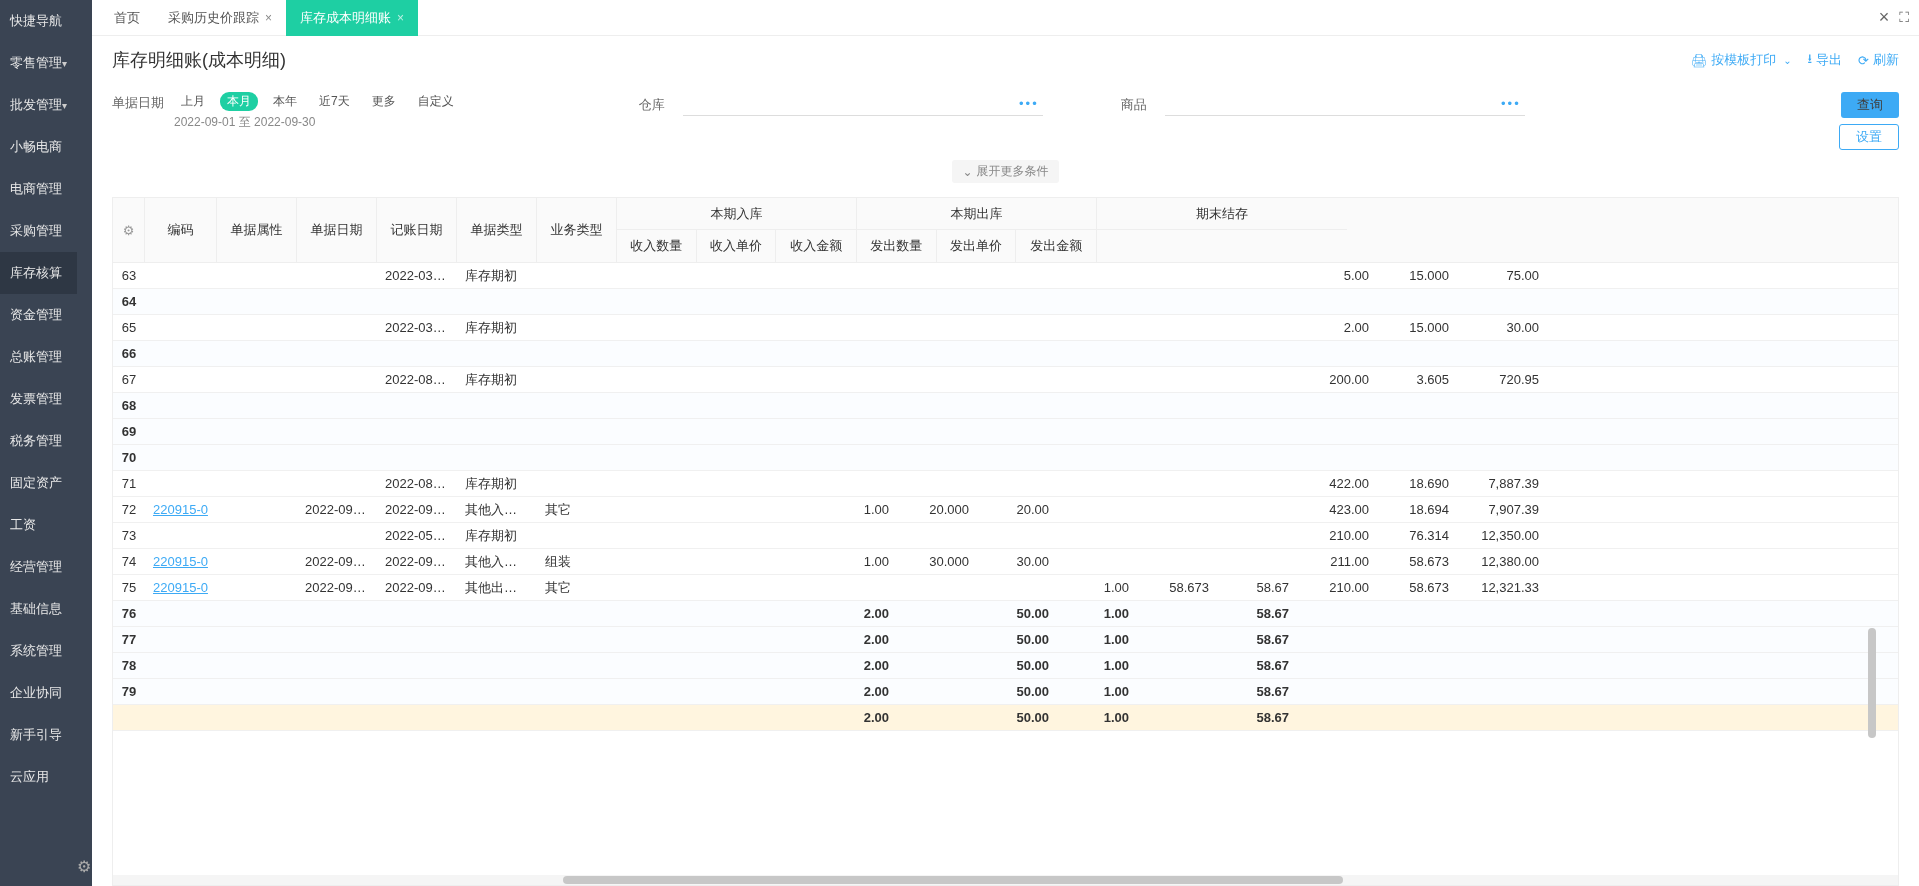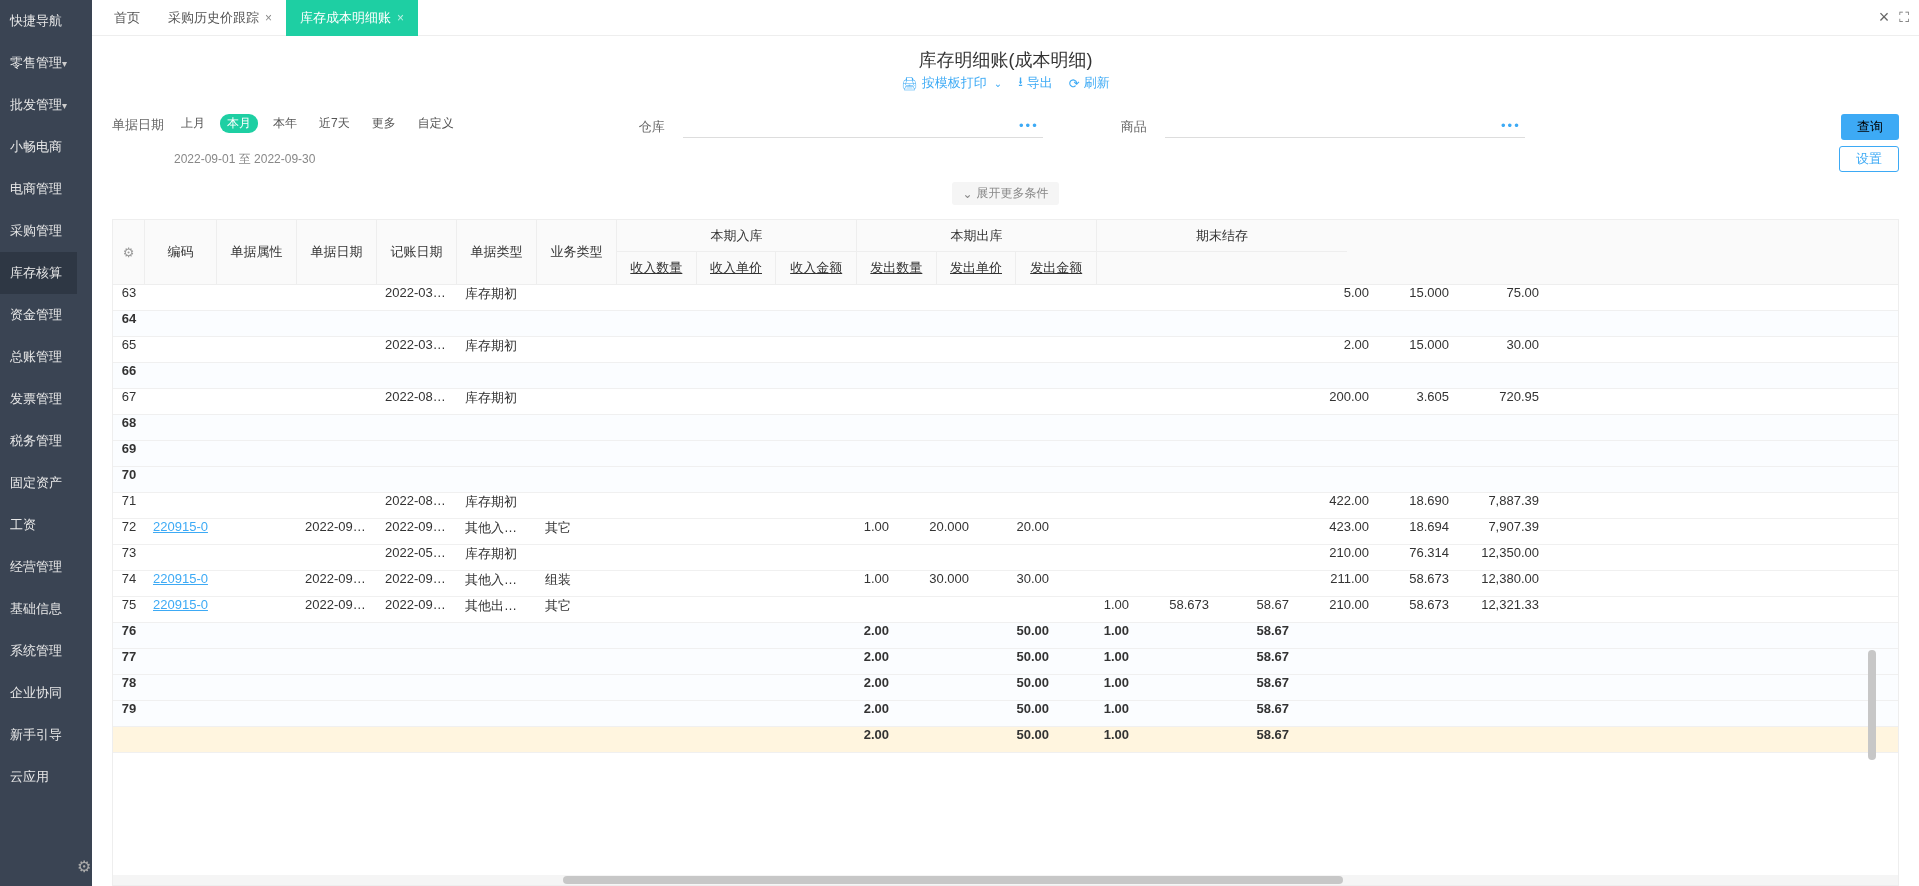--- a/index.html
+++ b/index.html
@@ -10,51 +10,51 @@
 .sidebar-item.active { background: #2e3744; }
 .sidebar-bottom { margin-top: auto; text-align: center; padding: 10px 0; }
 .gear { color: #aaa; font-size: 16px; }
 .caret { font-size: 10px; color: #ccc; }
 .main { flex: 1; display: flex; flex-direction: column; overflow: hidden; position: relative; }
 .tabs { display: flex; align-items: center; border-bottom: 1px solid #eee; height: 36px; padding-left: 8px; position: relative; }
 .tab { padding: 0 14px; height: 36px; display: flex; align-items: center; gap: 6px; cursor: pointer; color: #555; font-size: 13px; }
 .tab.active { background: #1ecfa3; color: #fff; }
 .tab-close { font-size: 12px; opacity: .7; cursor: pointer; }
 .tab-right { position: absolute; right: 10px; display: flex; gap: 10px; align-items: center; color: #666; }
-.page-title-row { display: flex; align-items: center; justify-content: space-between; padding: 12px 20px 8px 20px; flex-direction: column; }
+.page-title-row { display: flex; align-items: center; justify-content: space-between; padding: 12px 20px 8px 20px; }
 .page-title { font-size: 18px; color: #333; }
 .title-actions { display: flex; gap: 16px; align-items: center; color: #3daaf5; font-size: 13px; }
 .title-act { display: flex; align-items: center; gap: 4px; cursor: pointer; }
 .title-act .ico { font-size: 13px; }
 .filter-bar { padding: 6px 20px 0 20px; }
 .filter-row { display: flex; align-items: flex-start; gap: 18px; padding: 6px 0; }
 .filter-lbl { color: #666; font-size: 13px; padding-top: 2px; }
 .date-opts { display: flex; gap: 8px; align-items: center; }
 .date-pill { padding: 1px 7px; border-radius: 9px; cursor: pointer; color: #555; font-size: 12px; }
 .date-pill.active { background: #1ecfa3; color: #fff; }
-.date-range { color: #888; font-size: 12px; margin-top: 18px; }
+.date-range { color: #888; font-size: 12px; margin-top: 3px; }
 .filter-field { display: flex; align-items: center; gap: 18px; }
 .filter-input-wrap { position: relative; width: 360px; border-bottom: 1px solid #ddd; height: 24px; display: flex; align-items: center; }
 .filter-dots { position: absolute; right: 4px; color: #3daaf5; letter-spacing: 2px; cursor: pointer; }
 .search-right { margin-left: auto; display: flex; flex-direction: column; gap: 6px; align-items: flex-end; }
-.btn-primary { background: #3daaf5; color: #000000; border-radius: 3px; padding: 4px 16px; border: none; cursor: pointer; font-size: 13px; }
+.btn-primary { background: #3daaf5; color: #404040; border-radius: 3px; padding: 4px 16px; border: none; cursor: pointer; font-size: 13px; }
 .btn-outline { border: 1px solid #3daaf5; color: #3daaf5; background: #fff; border-radius: 3px; padding: 3px 16px; cursor: pointer; font-size: 13px; }
 .expand-row { text-align: center; padding: 4px 0; }
 .expand-pill { display: inline-flex; align-items: center; gap: 4px; background: #f5f5f5; padding: 3px 10px; border-radius: 3px; color: #888; font-size: 12px; cursor: pointer; }
 .table-wrap { margin: 10px 20px 0 20px; border: 1px solid #eee; overflow: hidden; position: relative; flex: 1; display: flex; flex-direction: column; }
 .thead-grouped { display: flex; border-bottom: 1px solid #eee; background: #fafafa; }
 .th-single { border-right: 1px solid #eee; display: flex; align-items: center; justify-content: center; font-size: 13px; color: #333; height: 64px; }
 .th-group { border-right: 1px solid #eee; }
 .th-group-top { height: 32px; display: flex; align-items: center; justify-content: center; border-bottom: 1px solid #eee; font-size: 13px; }
 .th-group-sub { display: flex; }
-.th-sub { height: 32px; display: flex; align-items: center; justify-content: center; font-size: 13px; border-right: 1px solid #eee; text-decoration: underline; }
+.th-sub { height: 32px; display: flex; align-items: center; justify-content: center; font-size: 13px; border-right: 1px solid #eee; }
 .th-sub:last-child { border-right: none; }
 .th-gear { width: 32px; display: flex; align-items: center; justify-content: center; color: #999; height: 64px; border-right: 1px solid #eee; }
 .tbody { overflow-y: auto; flex: 1; }
-.tr { display: flex; border-bottom: 1px solid #f0f0f0; height: 26px; font-size: 13px; }
+.tr { display: flex; border-bottom: 1px solid #f0f0f0; height: 26px; align-items: center; font-size: 13px; }
 .tr.bold { font-weight: bold; background: #fbfdff; }
 .tr.sum { background: #fff5df; font-weight: bold; }
 .td { flex-shrink: 0; padding: 0 8px; white-space: nowrap; overflow: hidden; text-overflow: ellipsis; }
 .td.num { text-align: right; }
 .td.link { color: #3daaf5; text-decoration: underline; cursor: pointer; }
 .hscroll { height: 10px; background: #f5f5f5; position: relative; }
 .hscroll-thumb { position: absolute; left: 450px; width: 780px; height: 8px; top: 1px; background: #c7c7c7; border-radius: 4px; }
 .vscroll-ind { position: absolute; right: 22px; top: 430px; width: 8px; height: 110px; background: #c7c7c7; border-radius: 4px; z-index: 5; }
 
 .w-idx{width:32px;text-align:center}.w-code{width:72px}.w-attr{width:80px}.w-bdate{width:80px}.w-adate{width:80px}.w-btype{width:80px}.w-biz{width:80px}.w-cust{width:200px}

